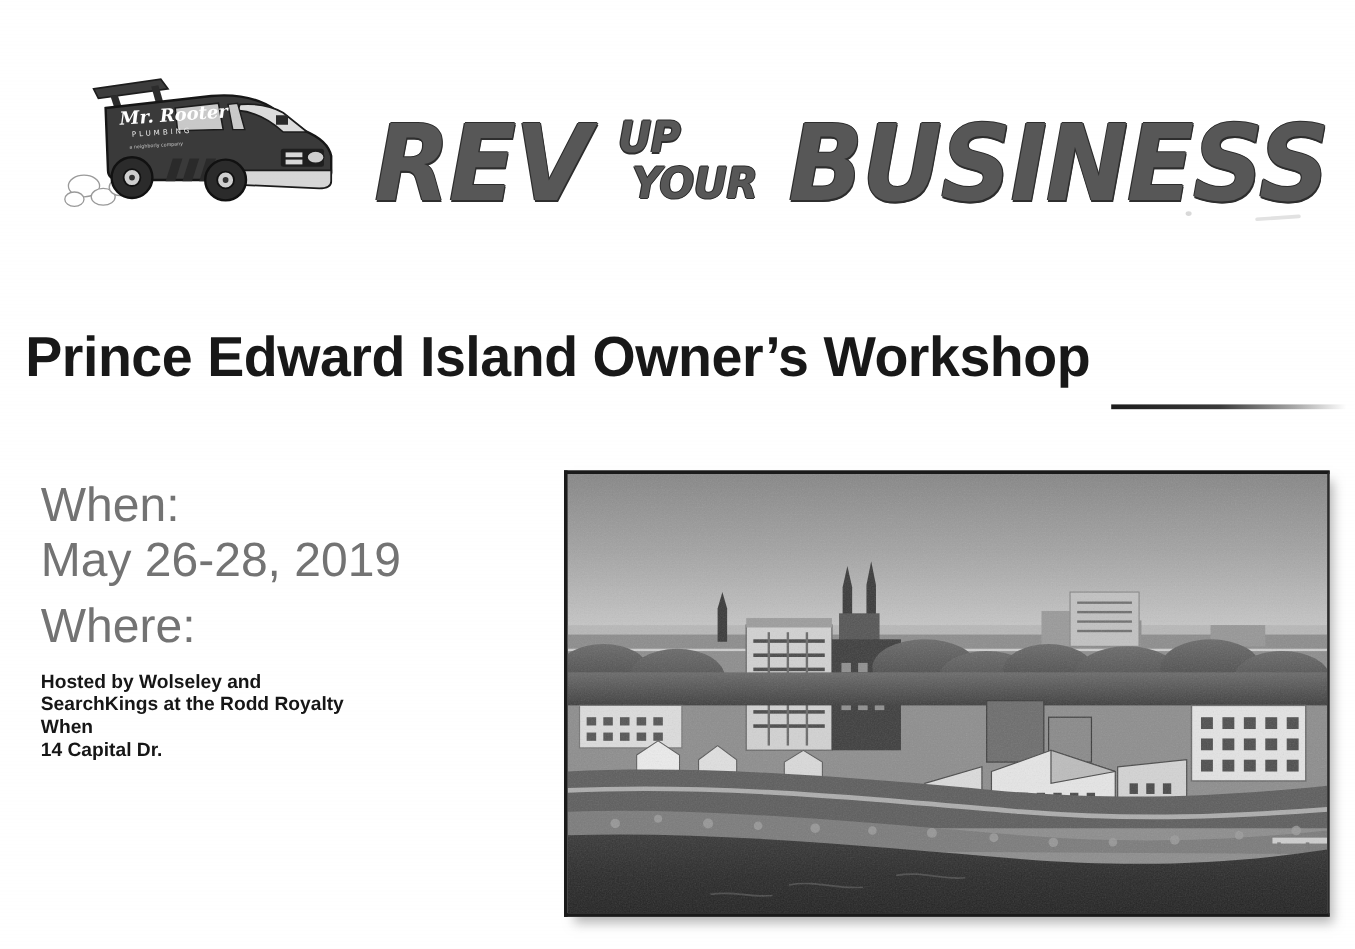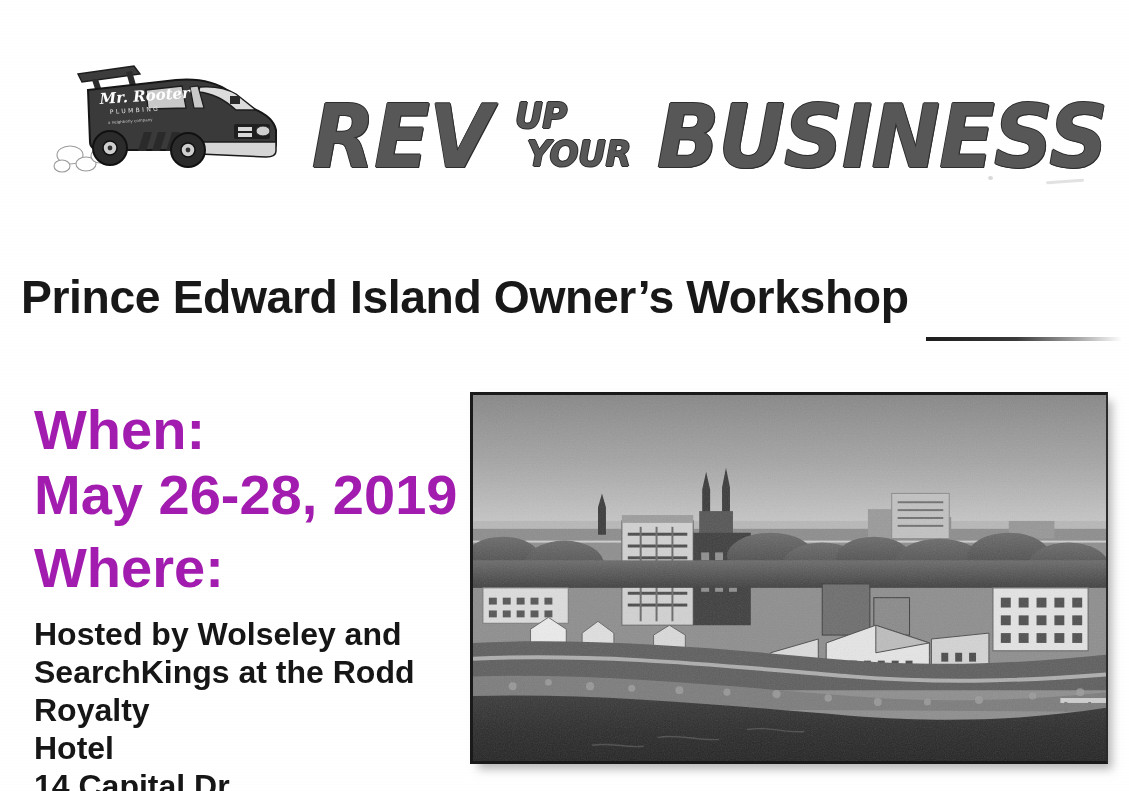--- a/index.html
+++ b/index.html
@@ -132,30 +132,30 @@
 
   
   #info-column {
     position: absolute;
     left: 34px;
     top: 398px;
     width: 430px;
   }
   .info-big {
     font-family: "Liberation Sans", sans-serif;
-    font-weight: 700;
-    font-size: 56px;
+    font-weight: 400;
+    font-size: 40px;
     line-height: 1.16;
-    color: #a21caf;
+    color: #737373;
     white-space: nowrap;
   }
   .info-body {
     font-family: "Liberation Sans", sans-serif;
     font-weight: 700;
-    font-size: 32px;
+    font-size: 16px;
     line-height: 1.19;
     color: #161616;
   }
   #when-group { margin-bottom: 8px; }
   #where-label { margin-bottom: 14px; }
   #venue-lines { width: 432px; }
   #address-group { }
 
   
   #photo-frame {
@@ -268,21 +268,21 @@
     <div id="when-group">
       <div class="info-big">When:</div>
       <div class="info-big">May 26-28, 2019</div>
     </div>
 
     <div id="where-group">
       <div id="where-label" class="info-big">Where:</div>
       <div id="venue-lines">
         <div class="info-body">Hosted by Wolseley and</div>
         <div class="info-body">SearchKings at the Rodd Royalty</div>
-        <div class="info-body">Hotel</div>
+        <div class="info-body">When</div>
       </div>
     </div>
 
     <div id="address-group">
       <div class="info-body">14 Capital Dr.</div>
     </div>
 
   </div>
 
   <div id="photo-frame">

